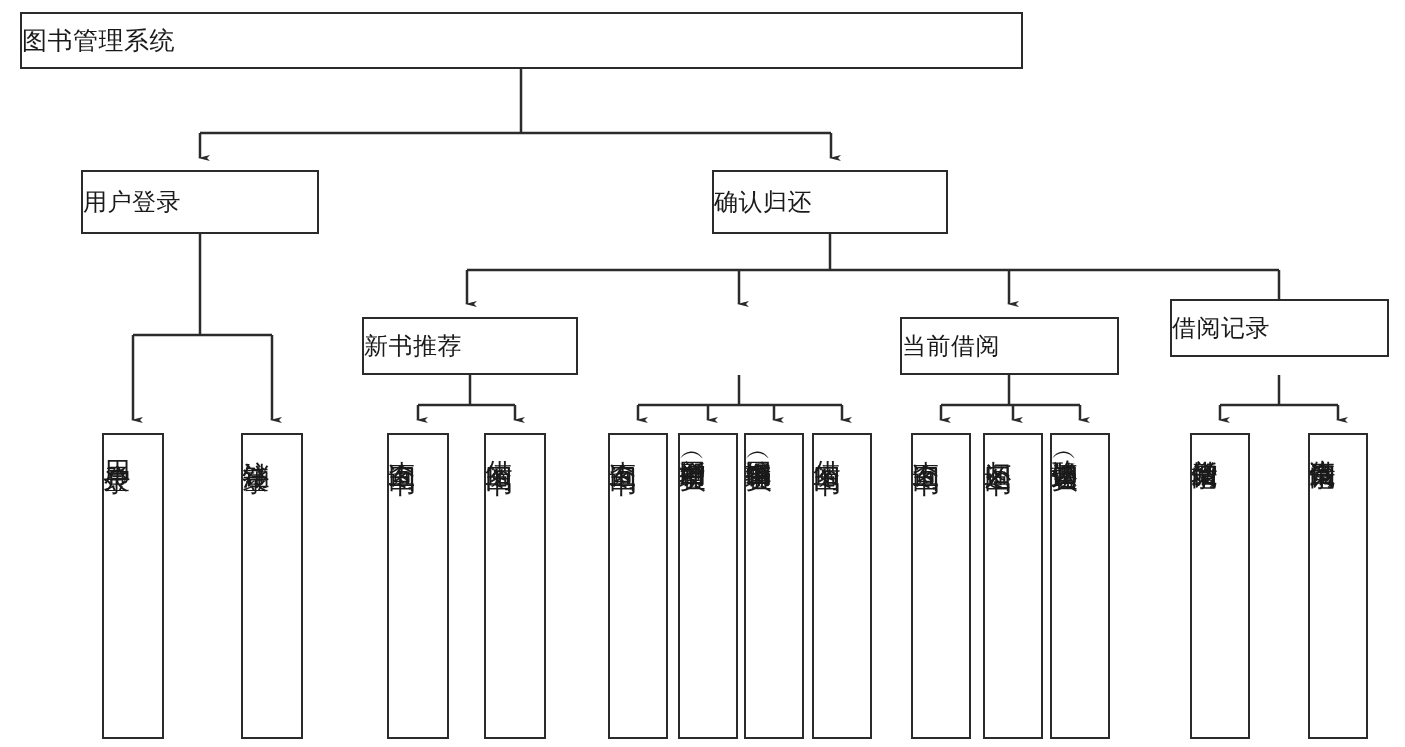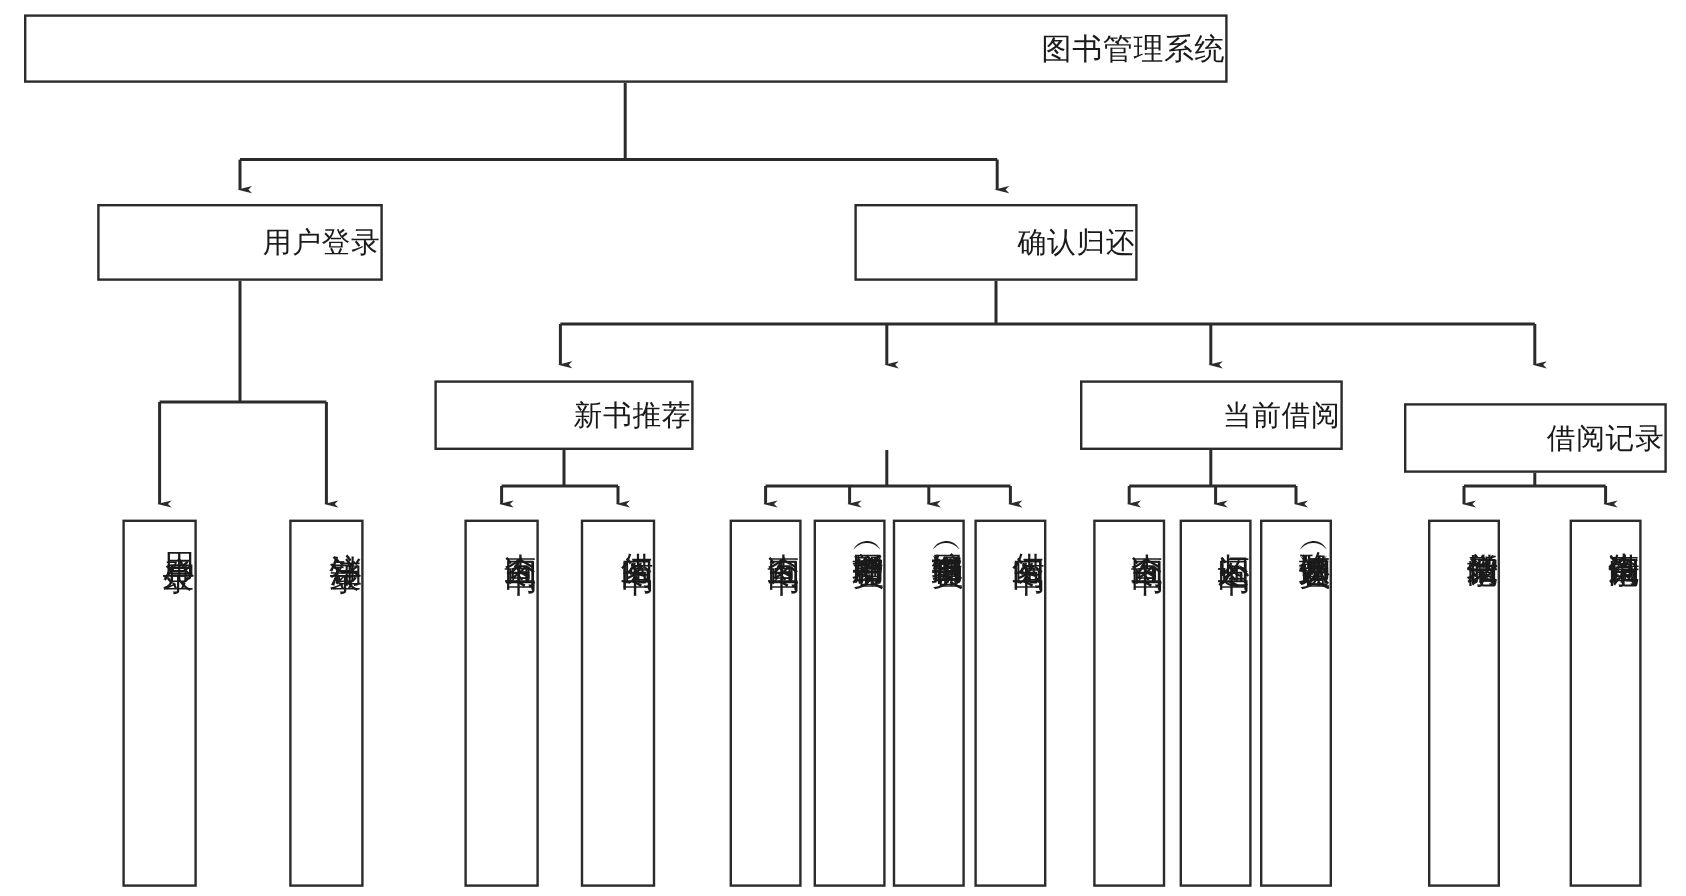--- a/index.html
+++ b/index.html
@@ -25,21 +25,21 @@
     width: 1405px;
     height: 747px;
   }
   .node {
     position: absolute;
     box-sizing: border-box;
     background: #ffffff;
     border: 2.5px solid #2b2b2b;
     display: flex;
     align-items: center;
-    justify-content: flex-end;
+    justify-content: flex-start;
     color: #1a1a1a;
     z-index: 2;
   }
   .node-label {
     display: block;
     line-height: 1.12;
     letter-spacing: 0.5px;
     white-space: nowrap;
   }
   
@@ -140,21 +140,21 @@
   <div class="node h-node" style="left:712px; top:170px; width:236px; height:64px;">
     <span class="node-label">确认归还</span>
   </div>
 
   <div class="node h-node" style="left:362px; top:317px; width:216px; height:58px;">
     <span class="node-label">新书推荐</span>
   </div>
   <div class="node h-node" style="left:900px; top:317px; width:219px; height:58px;">
     <span class="node-label">当前借阅</span>
   </div>
-  <div class="node h-node" style="left:1170px; top:336px; width:219px; height:58px;">
+  <div class="node h-node" style="left:1170px; top:299px; width:219px; height:58px;">
     <span class="node-label">借阅记录</span>
   </div>
 
   <div class="node v-node" style="left:102px; top:433px; width:62px; height:306px;">
     <span class="node-label">用户登录</span>
   </div>
   <div class="node v-node" style="left:241px; top:433px; width:62px; height:306px;">
     <span class="node-label">注销登录</span>
   </div>
   <div class="node v-node" style="left:387px; top:433px; width:62px; height:306px;">

